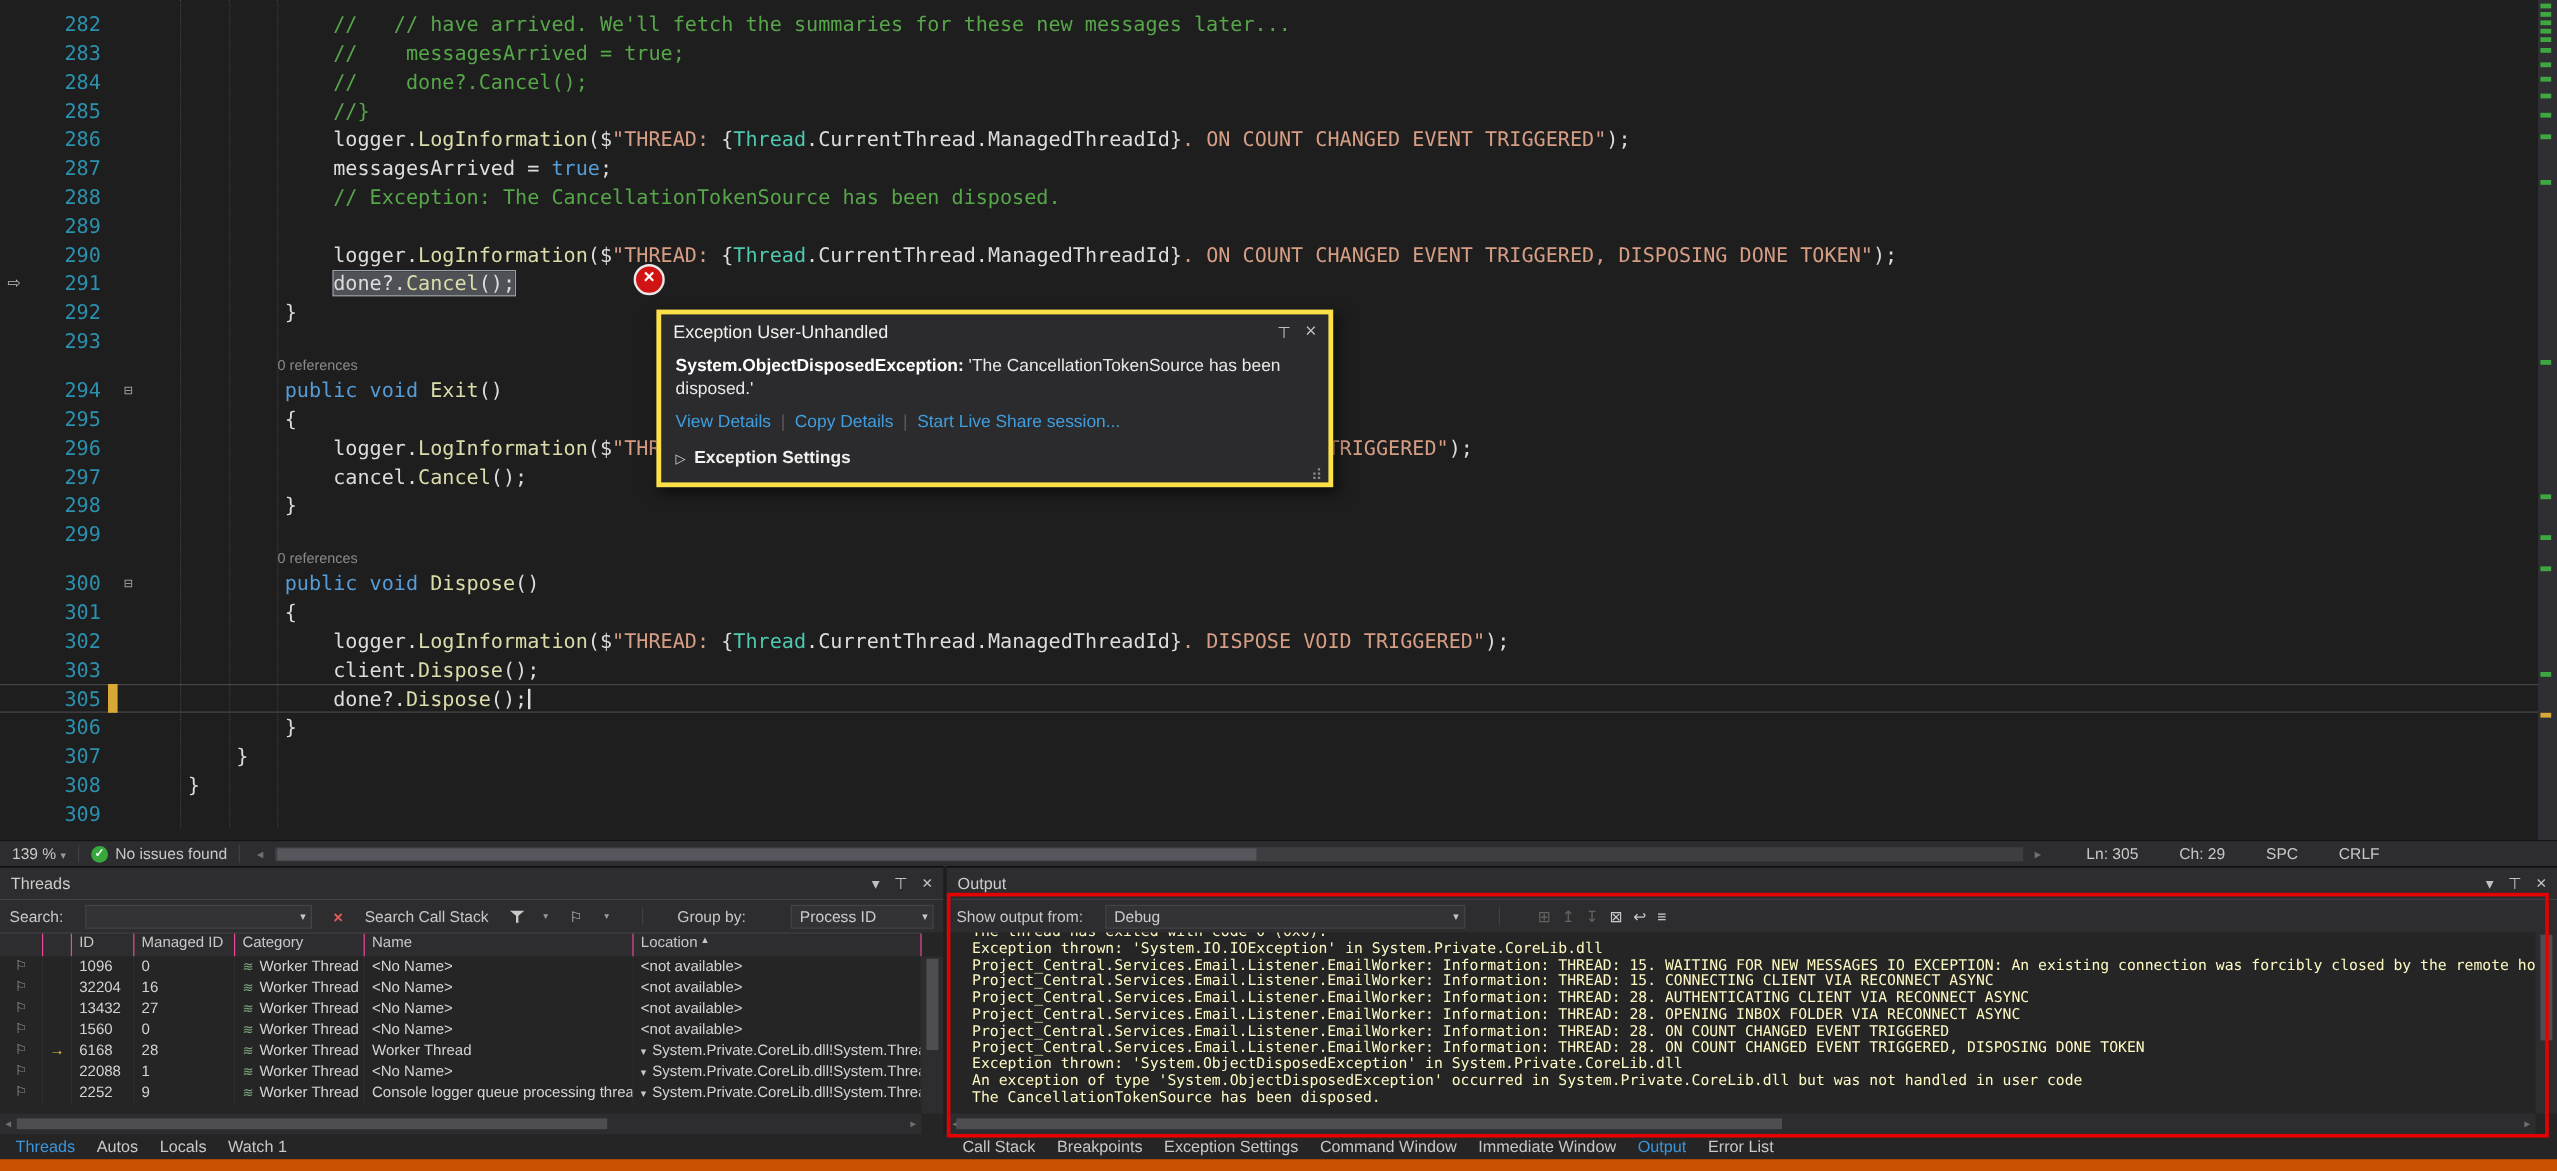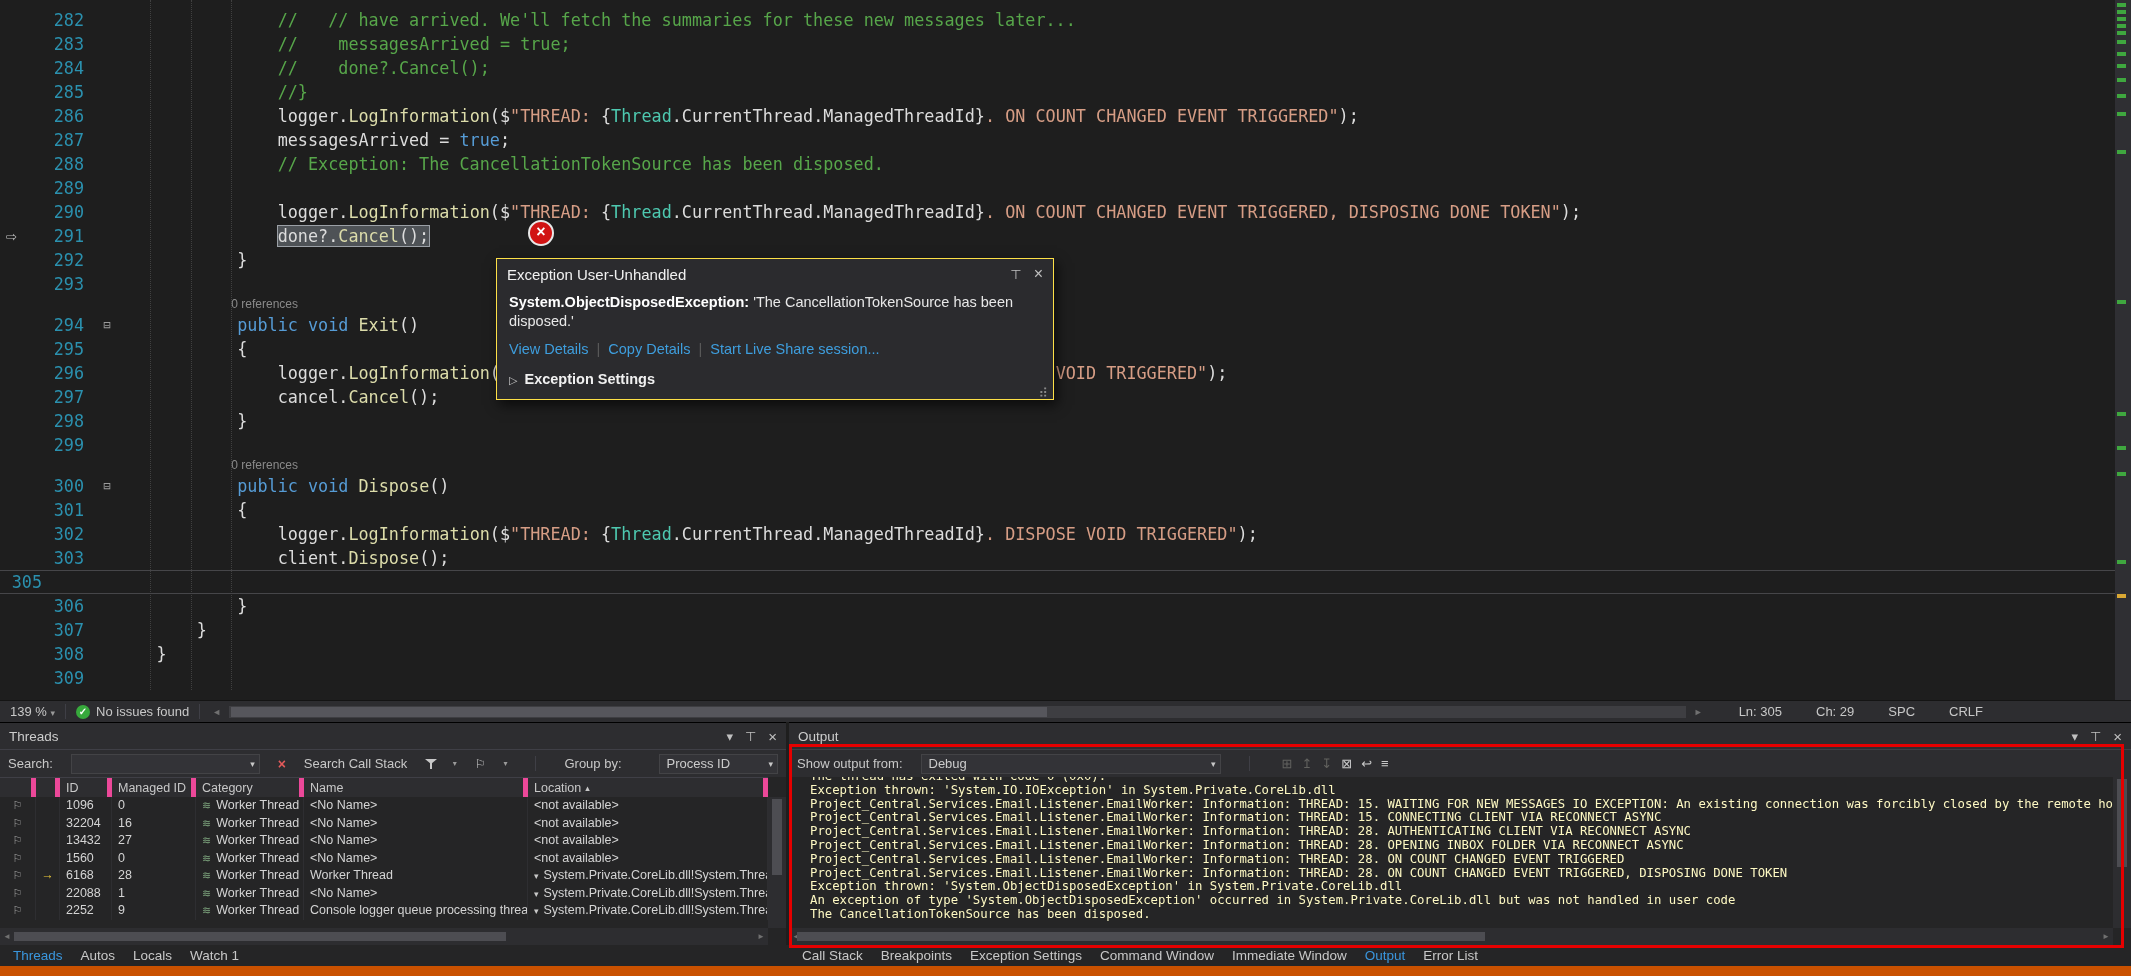--- a/index.html
+++ b/index.html
@@ -15,29 +15,29 @@
   .code-row{display:flex;height:24px;line-height:24px;font-family:"DejaVu Sans Mono",monospace;font-size:16.8px;justify-content:space-between;}
   .cell-margin{width:42px;flex:none;position:relative;}
   .stmt-arrow{position:absolute;left:6px;top:0;color:#BDBDBD;font-size:18px;}
   .cell-lnum{width:42px;flex:none;text-align:right;color:#2B91AF;padding-right:6px;}
   .cell-track{width:8px;flex:none;}
   .cell-track.mod{background:#D9A834;}
   .cell-outline{width:18px;flex:none;color:#9a9a9a;font-size:12px;text-align:center;line-height:24px;}
   .cell-code{flex:1;white-space:pre;color:#DCDCDC;overflow:hidden;}
   .sg-c{color:#57A64A}.sg-k{color:#569CD6}.sg-s{color:#D69D85}.sg-t{color:#4EC9B0}.sg-m{color:#DCDCAA}.sg-p{color:#DCDCDC}
   .codelens-row{height:17px;line-height:17px;font-size:12px;color:#8A8A8A;font-family:"Liberation Sans",sans-serif;cursor:pointer;}
-  .caret-line{box-shadow:inset 0 1px 0 #464649, inset 0 -1px 0 #464649;flex-direction:column;}
+  .caret-line{box-shadow:inset 0 1px 0 #464649, inset 0 -1px 0 #464649;}
   .hlbox{background:#4E5256;box-shadow:0 0 0 1px #9BA0A6;}
   .caret-bar{display:inline-block;width:2px;height:17px;background:#E0E0E0;vertical-align:-3px;margin-left:1px;}
   .v-scroll{position:absolute;right:0;top:0;width:16px;height:700px;background:#2F2F33;}
   .sb-mark{position:absolute;left:2px;width:9px;height:4px;}
   
   .exc-icon{position:absolute;left:528px;top:220px;width:22px;height:22px;border-radius:50%;background:#D11313;
     border:2px solid #E8E8E8;color:#fff;text-align:center;line-height:20px;font-size:16px;font-weight:bold;z-index:30;cursor:pointer;}
-  .exc-popup{position:absolute;left:496px;top:258px;width:556px;background:#2B2B2E;border:1px solid #fde047;
+  .exc-popup{position:absolute;left:547px;top:258px;width:556px;background:#2B2B2E;border:4px solid #fde047;
     box-shadow:3px 5px 12px rgba(0,0,0,.65);z-index:25;color:#E8E8E8;font-size:14.5px;}
   .exc-title{height:30px;display:flex;align-items:center;padding:0 10px;font-size:15px;color:#F1F1F1;}
   .exc-title .sp{flex:1}
   .picon{color:#C0C0C0;font-size:13px;margin-left:12px;cursor:pointer;}
   .exc-body{padding:4px 12px 0 12px;line-height:19px;}
   .exc-body b{color:#FFFFFF;}
   .exc-links{padding:10px 12px 0 12px;}
   .lnk{color:#3E9EDE;cursor:pointer;}
   .lnksep{color:#5A5A5A;margin:0 8px;}
   .exc-settings{padding:14px 12px 12px 12px;font-weight:bold;color:#F0F0F0;}
@@ -72,21 +72,21 @@
   .group-combo{width:148px;margin-left:19px;}
   .output-combo{width:300px;}
   .redx{color:#E25A5A;font-weight:bold;font-size:14px;cursor:pointer;}
   .funnel{width:12px;height:11px;position:relative;display:inline-block;cursor:pointer;}
   .funnel:before{content:"";position:absolute;left:0;top:1px;border-left:6px solid transparent;border-right:6px solid transparent;border-top:5px solid #C8C8C8;}
   .funnel:after{content:"";position:absolute;left:5px;top:5px;width:2px;height:6px;background:#C8C8C8;}
   .smallcar{font-size:8px;color:#9a9a9a;}
   .flagico{color:#C8C8C8;font-size:12px;cursor:pointer;}
   
   .t-header{height:20px;display:flex;font-size:12.5px;color:#C8C8C8;background:#2D2D30;border-top:1px solid #3F3F46;box-sizing:border-box;margin-right:18px;}
-  .t-hcell{border-right:5px solid #ec4899;padding-left:6px;display:flex;align-items:center;box-sizing:border-box;cursor:pointer;}
+  .t-hcell{border-right:1px solid #ec4899;padding-left:6px;display:flex;box-sizing:border-box;cursor:pointer;}
   .w-f{width:36px;flex:none}.w-a{width:24px;flex:none}.w-id{width:52px;flex:none}.w-mid{width:84px;flex:none}
   .w-cat{width:108px;flex:none}.w-name{width:224px;flex:none}.w-loc{flex:1;min-width:0;}
   .sortico{font-size:9px;margin-left:4px;}
   #threads-rows{margin-right:18px;}
   .t-row{display:flex;height:17.5px;line-height:17.5px;font-size:12.5px;color:#D4D4D4;}
   .t-cell{border-right:1px solid #2E2E31;padding-left:6px;overflow:hidden;white-space:nowrap;box-sizing:border-box;}
   .t-cell.w-f{color:#9F9F9F;font-size:11px;text-align:center;padding-left:0;}
   .t-cell.w-a{text-align:center;padding-left:0;}
   .cur{color:#EFCB3A;font-weight:bold;}
   .catico{color:#7FA77F;margin-right:5px;font-size:11px;}

